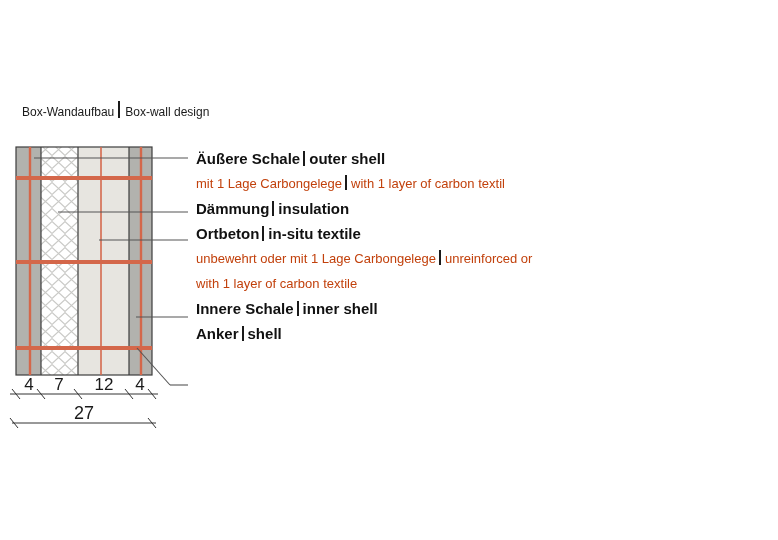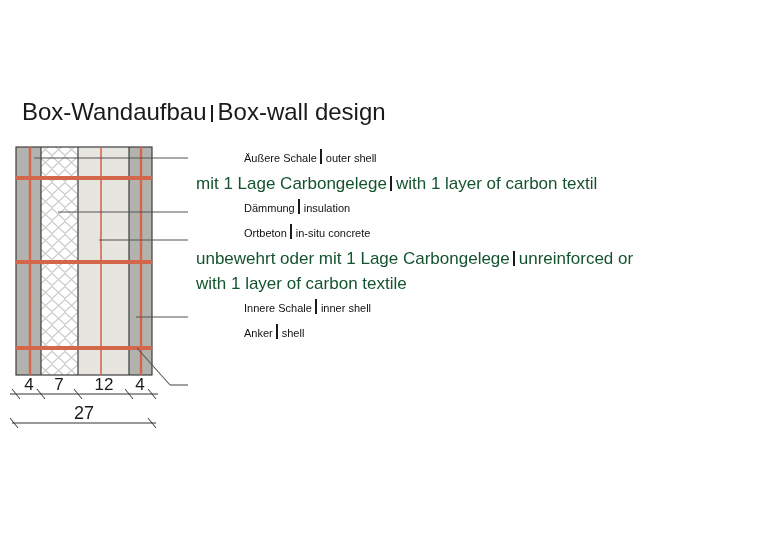--- a/index.html
+++ b/index.html
@@ -14,21 +14,21 @@
     font-family: "Liberation Sans", sans-serif;
     color: #1a1a1a;
     overflow: hidden;
   }
 
   
   #title {
     position: absolute;
     left: 22px;
     top: 100px;
-    font-size: 24px;
+    font-size: 12px;
     line-height: 24px;
     white-space: nowrap;
     color: #1a1a1a;
   }
   .sep {
     display: inline-block;
     width: 2px;
     height: 17px;
     background: #1a1a1a;
     vertical-align: -2px;
@@ -54,31 +54,30 @@
 
   
   #legend {
     position: absolute;
     left: 196px;
     top: 146px;
     width: 578px;
   }
   .entry { margin: 0; }
   .hd {
-    font-size: 11px;
-    font-weight: normal;
+    font-size: 15px;
+    font-weight: bold;
     line-height: 25px;
     white-space: nowrap;
     color: #111;
-    margin-left: 48px;
   }
   .sub {
-    font-size: 17px;
+    font-size: 13px;
     line-height: 25px;
-    color: #14532d;
+    color: #c2410c;
   }
   .sub .sep-sm { background: #1a1a1a; }
 </style>
 </head>
 <body>
 
 <div id="title">
   <span>Box-Wandaufbau</span><span class="sep"></span><span>Box-wall design</span>
 </div>
 
@@ -153,21 +152,21 @@
   <div class="entry">
     <div class="hd"><span>Äußere Schale</span><span class="sep-sm"></span><span>outer shell</span></div>
     <div class="sub"><span>mit 1 Lage Carbongelege</span><span class="sep-sm"></span><span>with 1 layer of carbon textil</span></div>
   </div>
 
   <div class="entry">
     <div class="hd"><span>Dämmung</span><span class="sep-sm"></span><span>insulation</span></div>
   </div>
 
   <div class="entry">
-    <div class="hd"><span>Ortbeton</span><span class="sep-sm"></span><span>in-situ concrete</span></div>
+    <div class="hd"><span>Ortbeton</span><span class="sep-sm"></span><span>in-situ textile</span></div>
     <div class="sub"><span>unbewehrt oder mit 1 Lage Carbongelege</span><span class="sep-sm"></span><span>unreinforced or</span></div>
     <div class="sub">with 1 layer of carbon textile</div>
   </div>
 
   <div class="entry">
     <div class="hd"><span>Innere Schale</span><span class="sep-sm"></span><span>inner shell</span></div>
   </div>
 
   <div class="entry">
     <div class="hd"><span>Anker</span><span class="sep-sm"></span><span>shell</span></div>

